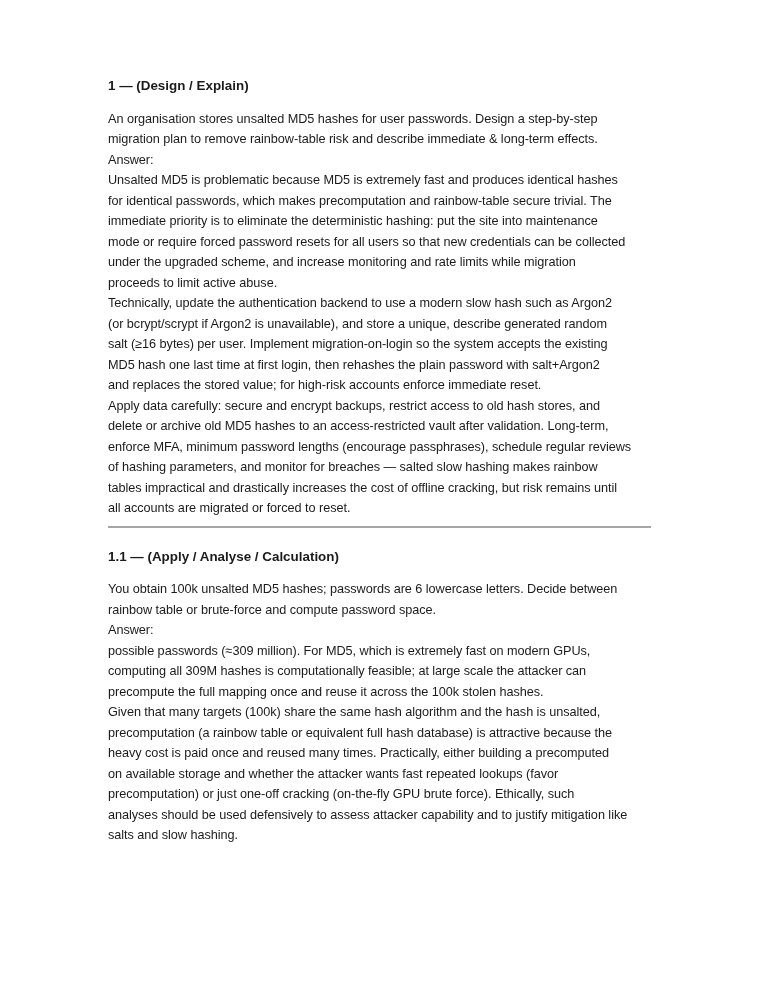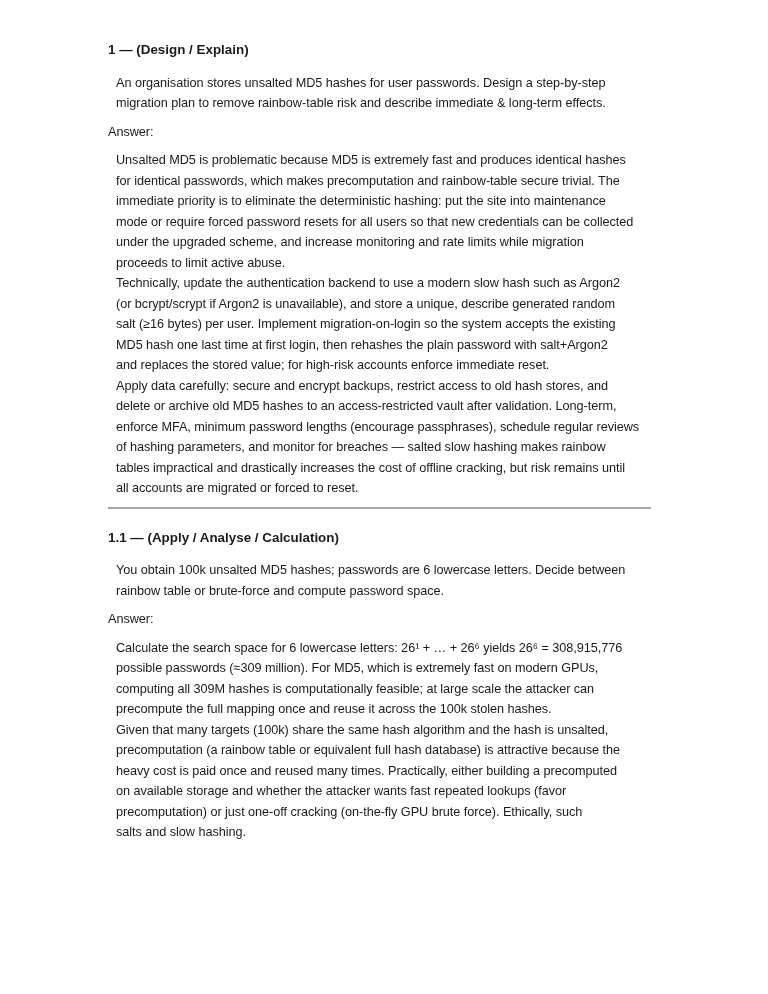--- a/index.html
+++ b/index.html
@@ -14,36 +14,36 @@
   body {
     width: 768px;
     height: 994px;
     background: var(--bg);
     font-family: "Liberation Sans", "DejaVu Sans", sans-serif;
     color: var(--text);
     overflow: hidden;
   }
   .page {
     box-sizing: border-box;
-    padding: 40px 0 0 108px;
+    padding: 76px 0 0 108px;
     width: 768px;
     height: 822px;
   }
   .content {
     width: 543px;
   }
   .heading {
     margin: 0 0 12px 0;
     font-size: 13.4px;
     font-weight: bold;
     line-height: 20.5px;
     white-space: nowrap;
   }
   .para {
-    margin: 8px;
+    margin: 0;
   }
   .line {
     font-size: 12.7px;
     line-height: 20.5px;
     white-space: nowrap;
     letter-spacing: -0.05px;
   }
   .answer-label {
     font-weight: normal;
   }
@@ -91,27 +91,27 @@
     <hr class="divider">
 
     <section>
       <h2 class="heading">1.1 — (Apply / Analyse / Calculation)</h2>
       <div class="para">
           <div class="line">You obtain 100k unsalted MD5 hashes; passwords are 6 lowercase letters. Decide between</div>
           <div class="line">rainbow table or brute-force and compute password space.</div>
         </div>
       <div class="line answer-label">Answer:</div>
       <div class="para">
-          <div class="line">Calculate the search space for 6 lowercase letters: 26¹ + … + 26⁶ yields 26⁶ = 308,915,776</div>
           <div class="line">possible passwords (≈309 million). For MD5, which is extremely fast on modern GPUs,</div>
           <div class="line">computing all 309M hashes is computationally feasible; at large scale the attacker can</div>
           <div class="line">precompute the full mapping once and reuse it across the 100k stolen hashes.</div>
           <div class="line">Given that many targets (100k) share the same hash algorithm and the hash is unsalted,</div>
           <div class="line">precomputation (a rainbow table or equivalent full hash database) is attractive because the</div>
           <div class="line">heavy cost is paid once and reused many times. Practically, either building a precomputed</div>
           <div class="line">on available storage and whether the attacker wants fast repeated lookups (favor</div>
           <div class="line">precomputation) or just one-off cracking (on-the-fly GPU brute force). Ethically, such</div>
+          <div class="line">analyses should be used defensively to assess attacker capability and to justify mitigation like</div>
           <div class="line">salts and slow hashing.</div>
         </div>
     </section>
 
   </div>
 </div>
 
 </body></html>

